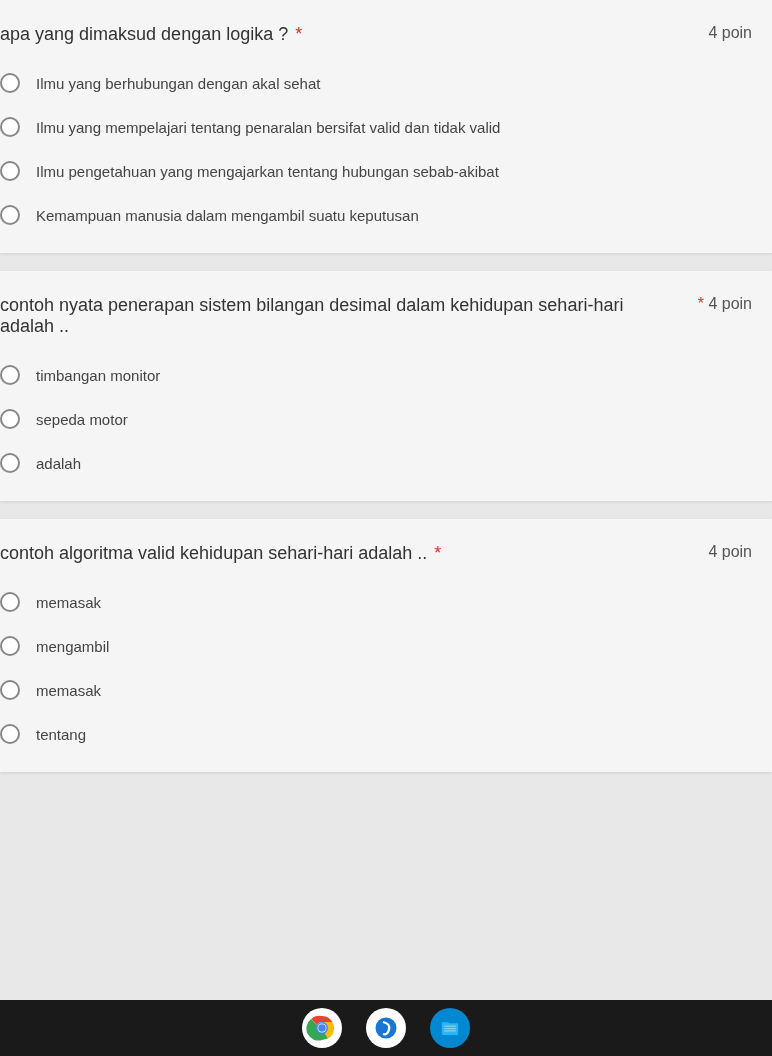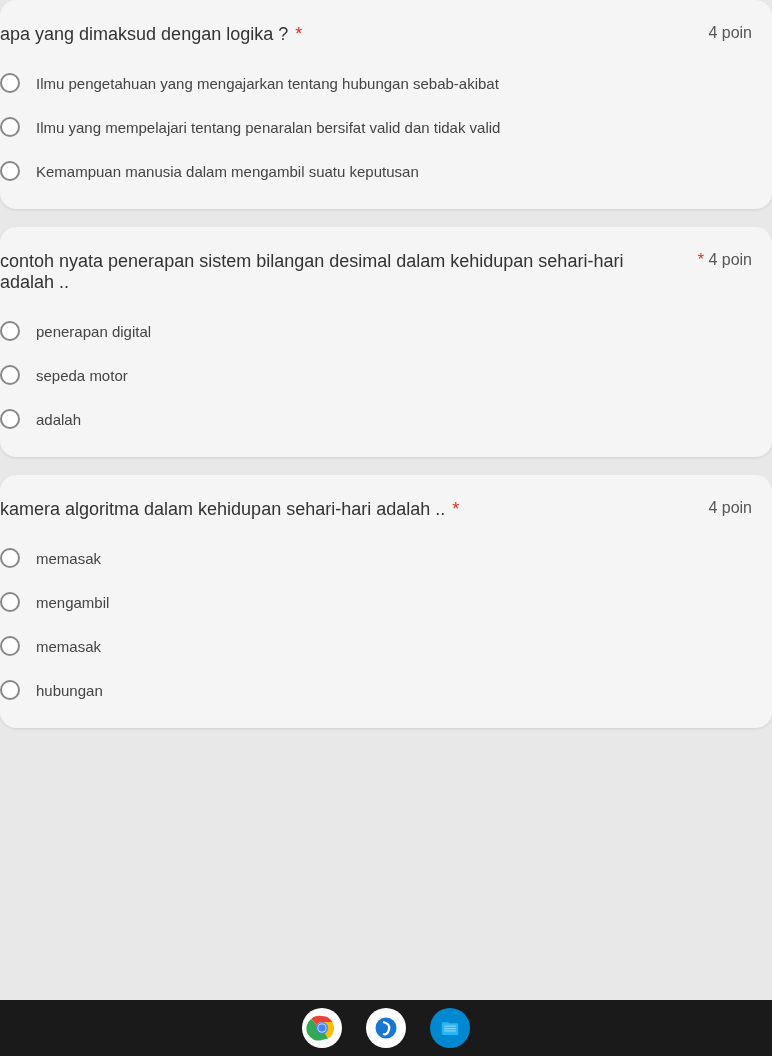--- a/index.html
+++ b/index.html
@@ -13,21 +13,21 @@
       width: 772px;
       height: 1056px;
       overflow: hidden;
       position: relative;
     }
     .form-container {
       padding: 0;
     }
     .question-card {
       background: #f5f5f5;
-      border-radius: 16px;
+      border-radius: 0;
       padding: 24px 20px 28px 0;
       margin-bottom: 18px;
       box-shadow: 0 1px 3px rgba(0,0,0,0.1);
     }
     .question-header {
       display: flex;
       justify-content: space-between;
       align-items: flex-start;
       margin-bottom: 28px;
     }
@@ -111,79 +111,83 @@
   <div class="question-card">
     <div class="question-header">
       <div class="question-text">
         <span>apa yang dimaksud dengan logika ?</span>
         <span class="required">*</span>
       </div>
       <div class="points">4 poin</div>
     </div>
     <div class="option">
       <div class="radio"></div>
+      <div class="option-text">Ilmu yang berhubungan dengan akal sehat</div>
+    </div>
+    <div class="option">
+      <div class="radio"></div>
+      <div class="option-text">Ilmu yang mempelajari tentang penaralan bersifat valid dan tidak valid</div>
+    </div>
+    <div class="option">
+      <div class="radio"></div>
       <div class="option-text">Ilmu pengetahuan yang mengajarkan tentang hubungan sebab-akibat</div>
-    </div>
-    <div class="option">
-      <div class="radio"></div>
-      <div class="option-text">Ilmu yang mempelajari tentang penaralan bersifat valid dan tidak valid</div>
     </div>
     <div class="option">
       <div class="radio"></div>
       <div class="option-text">Kemampuan manusia dalam mengambil suatu keputusan</div>
     </div>
   </div>
 
   <div class="question-card">
     <div class="question-header">
       <div class="question-text">
         <span>contoh nyata penerapan sistem bilangan desimal dalam kehidupan sehari-hari adalah ..</span>
       </div>
       <div class="points">
         <span class="required">*</span>
         <span>4 poin</span>
       </div>
     </div>
     <div class="option">
       <div class="radio"></div>
-      <div class="option-text">penerapan digital</div>
+      <div class="option-text">timbangan monitor</div>
     </div>
     <div class="option">
       <div class="radio"></div>
       <div class="option-text">sepeda motor</div>
     </div>
     <div class="option">
       <div class="radio"></div>
       <div class="option-text">adalah</div>
     </div>
   </div>
 
   <div class="question-card">
     <div class="question-header">
       <div class="question-text">
-        <span>kamera algoritma dalam kehidupan sehari-hari adalah ..</span>
+        <span>contoh algoritma valid kehidupan sehari-hari adalah ..</span>
         <span class="required">*</span>
       </div>
       <div class="points">4 poin</div>
     </div>
     <div class="option">
       <div class="radio"></div>
       <div class="option-text">memasak</div>
     </div>
     <div class="option">
       <div class="radio"></div>
       <div class="option-text">mengambil</div>
     </div>
     <div class="option">
       <div class="radio"></div>
       <div class="option-text">memasak</div>
     </div>
     <div class="option">
       <div class="radio"></div>
-      <div class="option-text">hubungan</div>
+      <div class="option-text">tentang</div>
     </div>
   </div>
 
 </div>
 
 <div class="taskbar">
   <div class="taskbar-icon chrome-icon">
     <svg viewBox="0 0 48 48">
       <circle cx="24" cy="24" r="22" fill="#fff"></circle>
       <path d="M24 8 A16 16 0 0 1 37.8 16 L24 16 A8 8 0 0 0 17 20 L9.5 12 A16 16 0 0 1 24 8" fill="#ea4335"></path>

